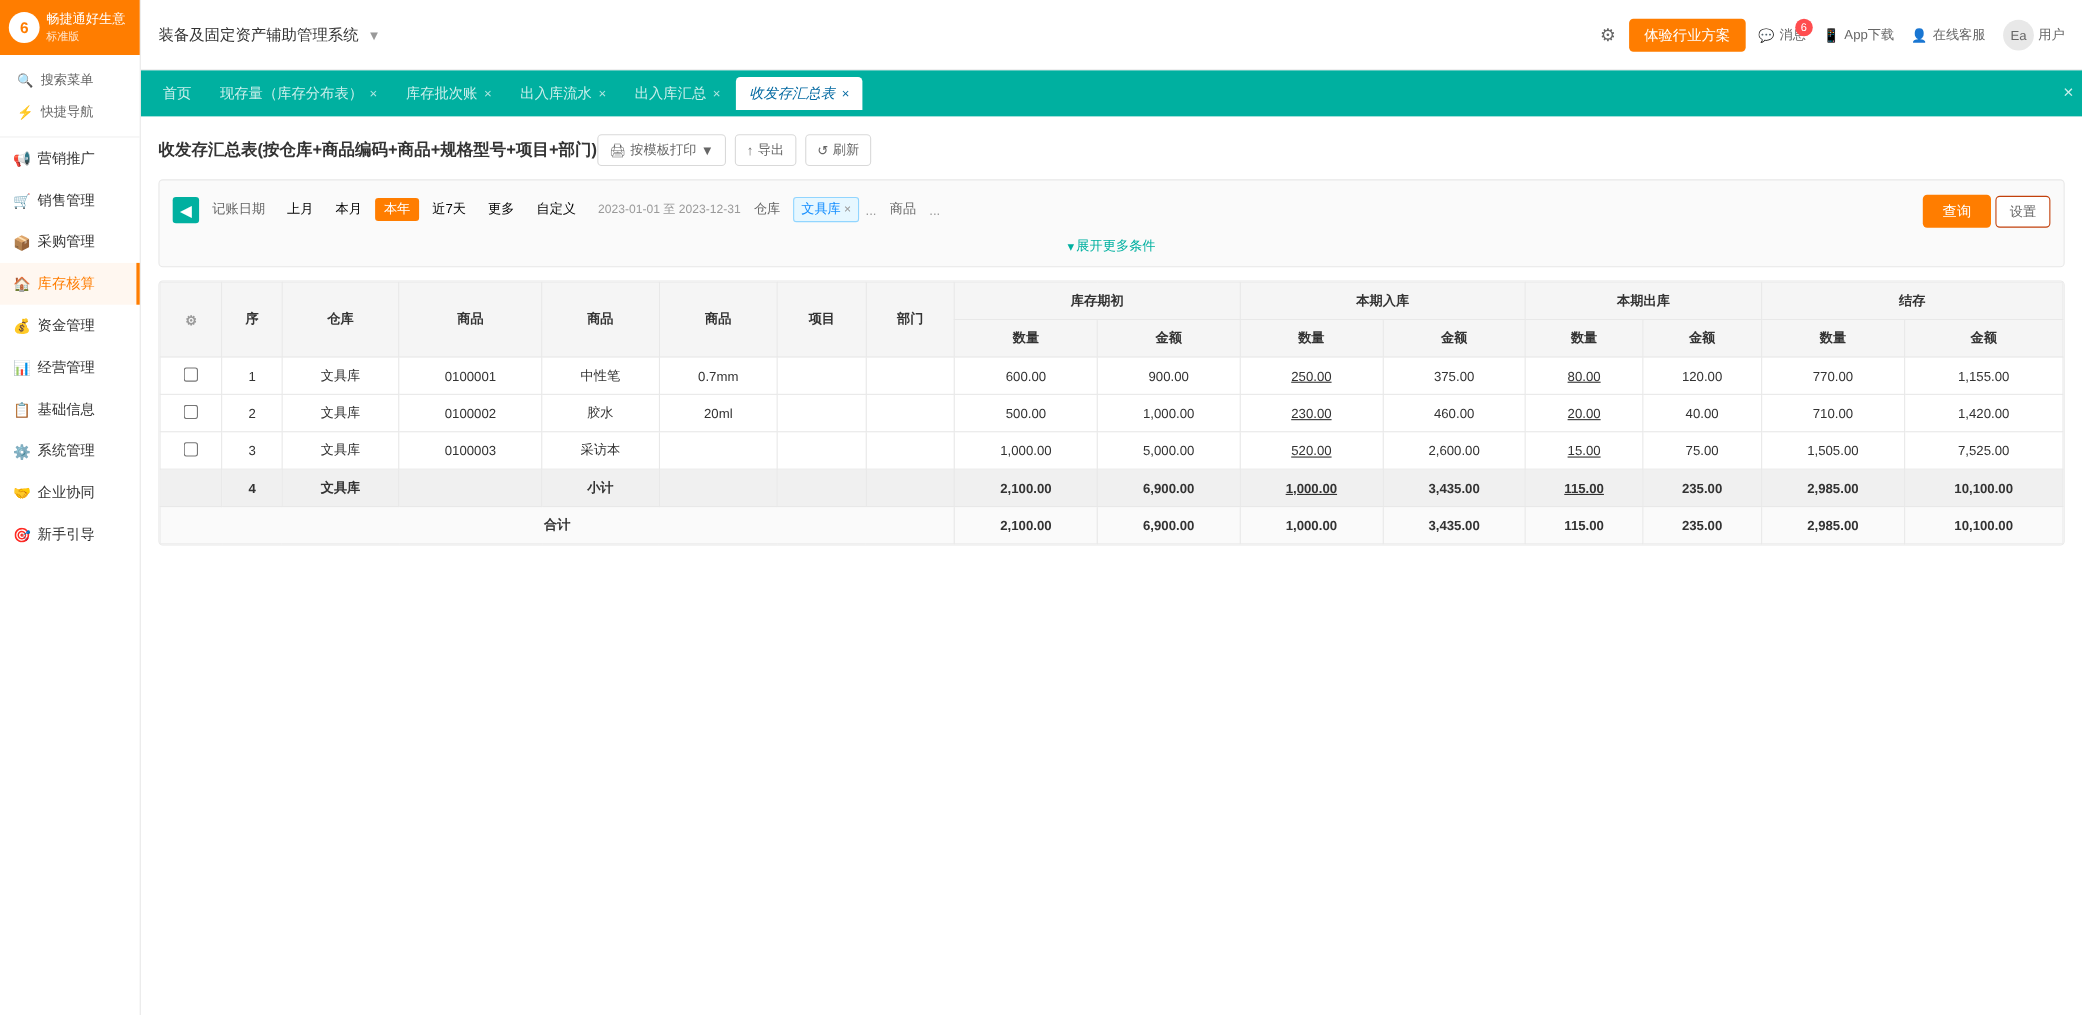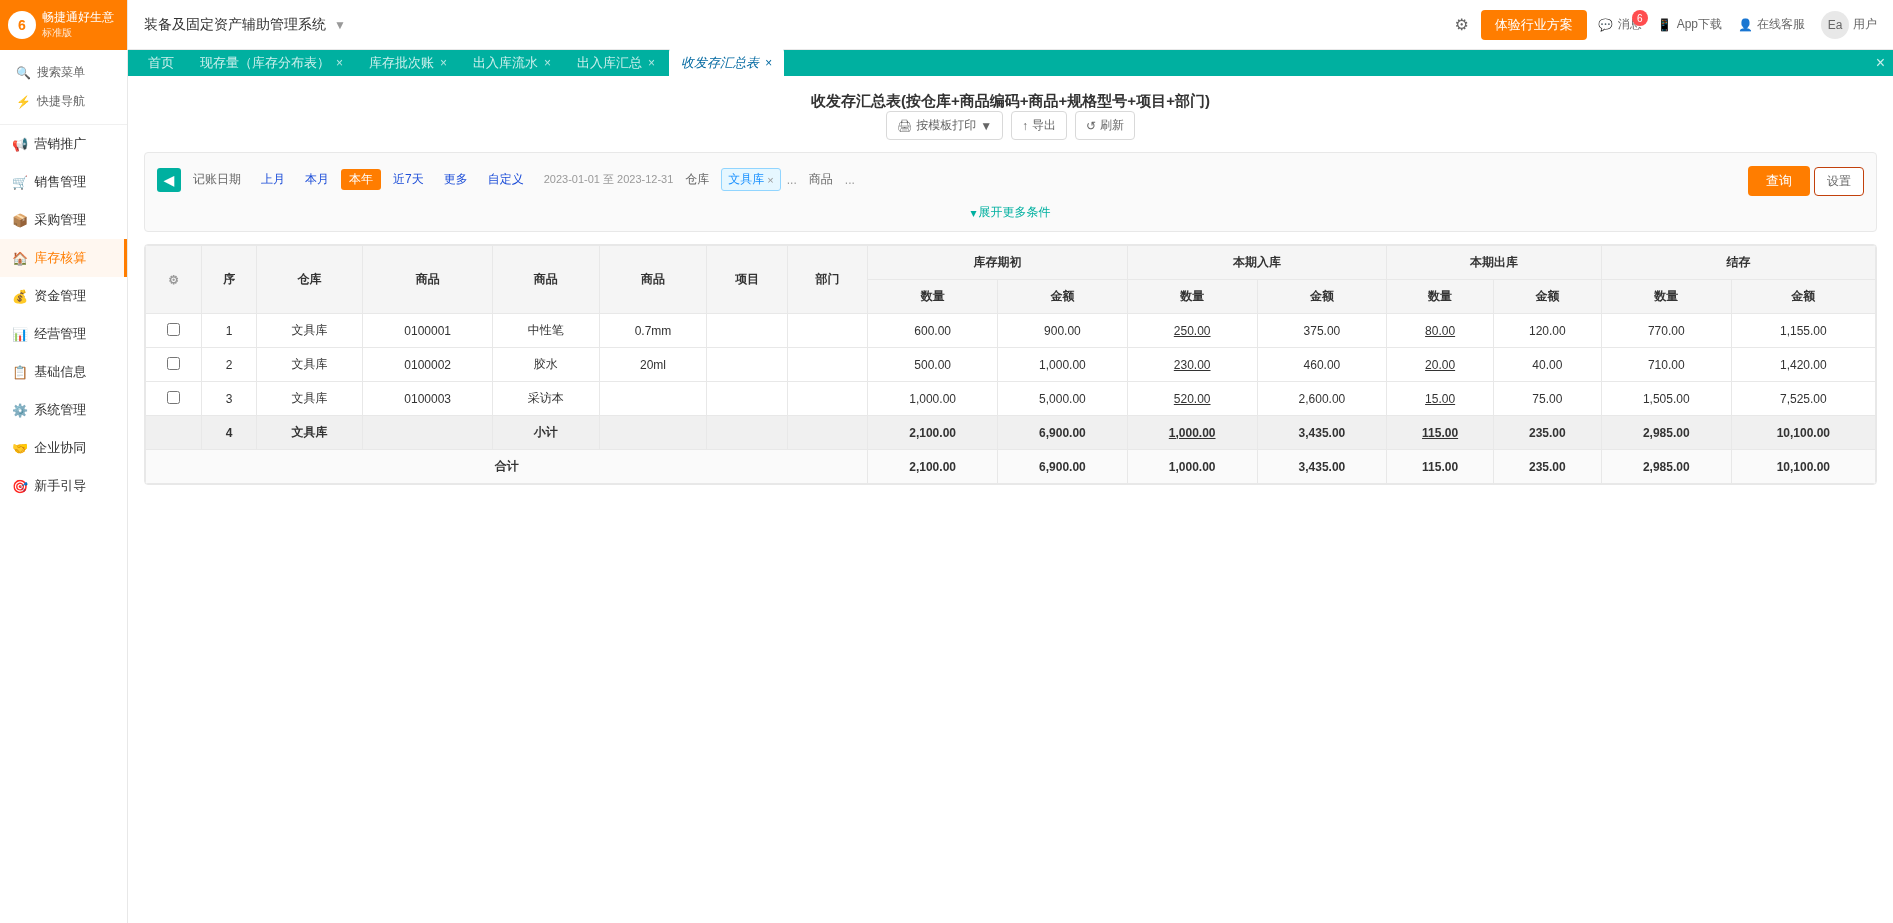--- a/index.html
+++ b/index.html
@@ -13,51 +13,51 @@
     .sidebar-logo-sub { font-size: 10px; color: rgba(255,255,255,0.8); }
     .sidebar-search { padding: 8px; border-bottom: 1px solid #f0f0f0; }
     .sidebar-search-item { display: flex; align-items: center; gap: 6px; padding: 6px 8px; cursor: pointer; color: #666; border-radius: 4px; }
     .sidebar-nav-item { display: flex; align-items: center; gap: 6px; padding: 10px 12px; cursor: pointer; color: #333; font-size: 13px; position: relative; }
     .sidebar-nav-item.active { background: #fff7f0; color: #ff7d00; border-right: 3px solid #ff7d00; }
 
     
     .main { flex: 1; display: flex; flex-direction: column; overflow: hidden; }
 
     
-    .topbar { height: 50px; background: #fff; display: flex; align-items: center; padding: 0 16px; border-bottom: 1px solid #e8e8e8; gap: 12px; }
+    .topbar { height: 64px; background: #fff; display: flex; align-items: center; padding: 0 16px; border-bottom: 1px solid #e8e8e8; gap: 12px; }
     .topbar-title { flex: 1; display: flex; align-items: center; gap: 8px; }
     .topbar-title-text { font-size: 14px; color: #333; }
     .topbar-title-dropdown { color: #999; font-size: 12px; cursor: pointer; }
     .topbar-settings { color: #666; cursor: pointer; font-size: 16px; }
     .topbar-experience-btn { background: #ff7d00; color: #fff; border: none; padding: 6px 14px; border-radius: 4px; cursor: pointer; font-size: 13px; }
     .topbar-right { display: flex; align-items: center; gap: 16px; margin-left: auto; }
     .topbar-icon-item { display: flex; align-items: center; gap: 4px; color: #666; cursor: pointer; font-size: 12px; position: relative; }
     .badge { background: #ff4d4f; color: #fff; border-radius: 50%; width: 16px; height: 16px; display: flex; align-items: center; justify-content: center; font-size: 10px; position: absolute; top: -6px; right: -6px; }
     .user-avatar { width: 28px; height: 28px; background: #e8e8e8; border-radius: 50%; display: flex; align-items: center; justify-content: center; font-size: 12px; }
 
     
-    .tabbar { height: 26px; background: #00b0a0; display: flex; align-items: center; padding: 0 8px; gap: 2px; flex-shrink: 0; }
+    .tabbar { height: 42px; background: #00b0a0; display: flex; align-items: center; padding: 0 8px; gap: 2px; flex-shrink: 0; }
     .tab { display: flex; align-items: center; gap: 6px; padding: 6px 12px; cursor: pointer; color: rgba(255,255,255,0.8); font-size: 13px; border-radius: 4px 4px 0 0; white-space: nowrap; }
     .tab.active { background: #fff; color: #0369a1; font-style: italic; }
     .tab-close { font-size: 12px; color: inherit; cursor: pointer; line-height: 1; }
     .tab-close-white { color: rgba(255,255,255,0.7); }
 
     
     .page-content { flex: 1; background: #fff; overflow-y: auto; padding: 16px; }
-    .page-header { display: flex; align-items: center; justify-content: flex-start; margin-bottom: 12px; flex-direction: column; }
+    .page-header { display: flex; align-items: center; justify-content: flex-start; margin-bottom: 12px; }
     .page-title { font-size: 15px; font-weight: 600; color: #333; }
     .page-actions { display: flex; align-items: center; gap: 8px; }
     .btn-outline { border: 1px solid #d9d9d9; background: #fff; color: #666; padding: 5px 10px; border-radius: 4px; cursor: pointer; font-size: 12px; display: flex; align-items: center; gap: 4px; }
 
     
     .filter-bar { background: #fafafa; border: 1px solid #e8e8e8; border-radius: 4px; padding: 10px 12px; margin-bottom: 12px; }
     .filter-row { display: flex; align-items: center; gap: 12px; flex-wrap: wrap; }
     .filter-label { color: #666; font-size: 12px; white-space: nowrap; }
     .filter-date-options { display: flex; gap: 4px; align-items: center; }
-    .filter-date-btn { padding: 2px 8px; border-radius: 3px; cursor: pointer; font-size: 12px; color: #1d4ed8; border: none; background: transparent; }
+    .filter-date-btn { padding: 2px 8px; border-radius: 3px; cursor: pointer; font-size: 12px; color: #000000; border: none; background: transparent; }
     .filter-date-btn.active { background: #ff7d00; color: #fff; }
     .filter-date-range { font-size: 11px; color: #999; }
     .filter-warehouse { display: flex; align-items: center; gap: 6px; }
     .tag { background: #e6f7ff; border: 1px solid #91d5ff; color: #1890ff; padding: 2px 6px; border-radius: 3px; font-size: 12px; display: flex; align-items: center; gap: 3px; }
     .tag-close { cursor: pointer; color: #999; font-size: 11px; }
     .filter-more { color: #999; font-size: 12px; cursor: pointer; }
     .filter-goods { display: flex; align-items: center; gap: 6px; }
     .expand-btn { color: #00b0a0; font-size: 12px; cursor: pointer; display: flex; align-items: center; gap: 2px; border: none; background: transparent; }
     .filter-arrow { width: 24px; height: 24px; background: #00b0a0; color: #fff; border: none; cursor: pointer; border-radius: 3px; display: flex; align-items: center; justify-content: center; font-size: 14px; }
     .query-btn { background: #ff7d00; color: #fff; border: none; padding: 6px 18px; border-radius: 4px; cursor: pointer; font-size: 13px; }

